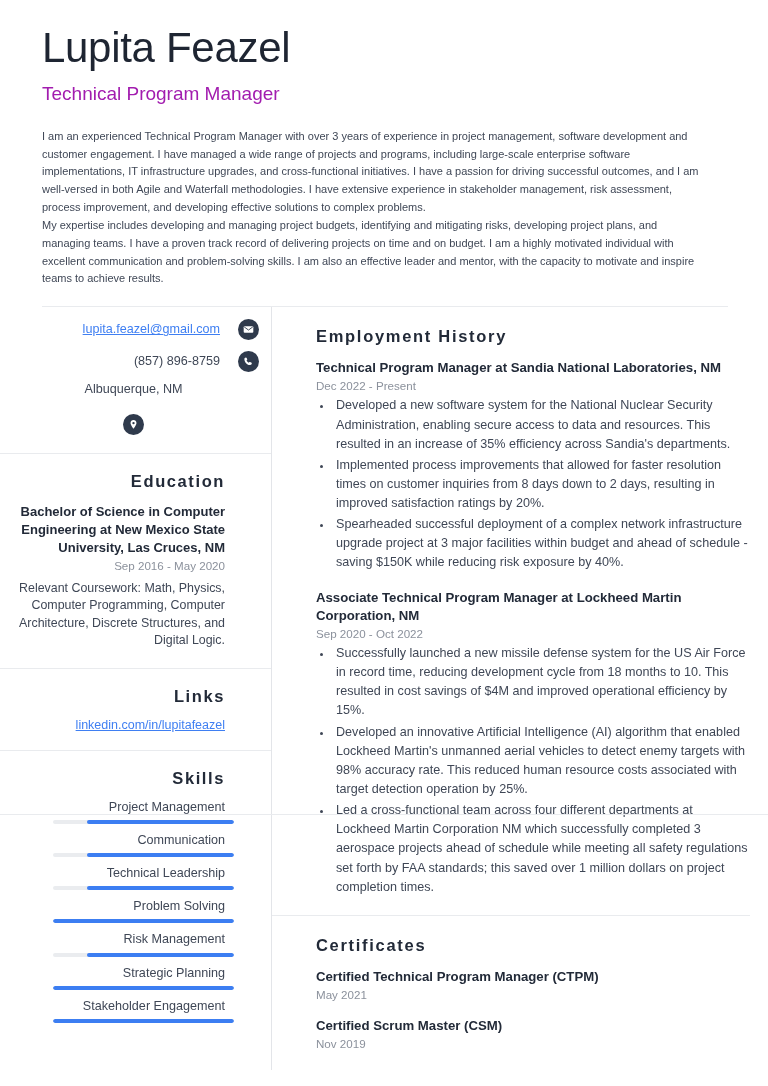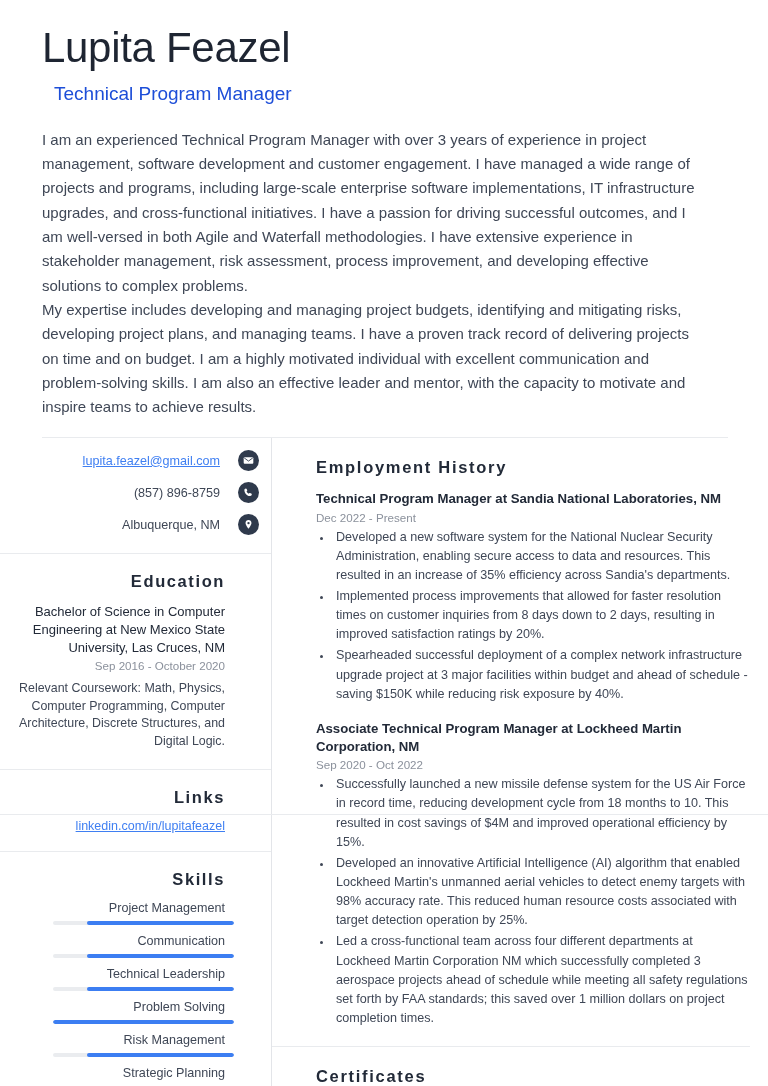--- a/index.html
+++ b/index.html
@@ -31,26 +31,26 @@
     font-size: 42px;
     font-weight: 400;
     letter-spacing: -0.3px;
     line-height: 1.12;
     color: #1e2532;
     margin: 0 0 12px 0;
   }
   .job-title {
     font-size: 19px;
     font-weight: 400;
-    color: #1d4ed8;
-    margin: 0 0 22px 12px;
+    color: #a21caf;
+    margin: 0 0 22px 0;
     line-height: 1.2;
   }
   .summary {
-    font-size: 15px;
+    font-size: 11px;
     line-height: 1.62;
     color: #3f4756;
     margin: 0;
     padding-right: 28px;
   }
   .summary p {
     margin: 0;
   }
 
   
@@ -87,21 +87,21 @@
     padding: 12px 12px 16px 8px;
   }
   .contact-row {
     display: flex;
     align-items: center;
     justify-content: flex-end;
     gap: 18px;
     margin-bottom: 11px;
     line-height: 1;
   }
-  .contact-row:last-child { margin-bottom: 2px; }
+  .contact-row:last-child { margin-bottom: 2px; flex-direction: column; }
   .contact-text {
     font-size: 12.6px;
     color: #3f4756;
   }
   .contact-text.link {
     color: #3f7ff2;
     text-decoration: underline;
   }
   .circle-icon {
     width: 21px;
@@ -118,21 +118,21 @@
   .side-heading {
     font-size: 16.5px;
     font-weight: 700;
     letter-spacing: 1.6px;
     color: #222a38;
     margin: 4px 0 12px 0;
     text-align: right;
   }
   .edu-name {
     font-size: 13px;
-    font-weight: 400;
+    font-weight: 700;
     color: #222a38;
     line-height: 1.38;
     margin: 0 0 2px 0;
   }
   .edu-date {
     font-size: 11.6px;
     color: #8b919c;
     margin: 2px 0 8px 0;
   }
   .edu-desc {
@@ -282,21 +282,21 @@
               <path d="M8 1.6c-2.4 0-4.3 1.9-4.3 4.3 0 3.2 4.3 8.4 4.3 8.4s4.3-5.2 4.3-8.4c0-2.4-1.9-4.3-4.3-4.3z" fill="#ffffff"></path>
               <circle cx="8" cy="5.9" r="1.7" fill="#2f3a4c"></circle>
             </svg>
           </span>
         </div>
       </div>
 
       <div class="side-block">
         <div class="side-heading">Education</div>
         <div class="edu-name">Bachelor of Science in Computer Engineering at New Mexico State University, Las Cruces, NM</div>
-        <div class="edu-date">Sep 2016 - October 2020</div>
+        <div class="edu-date">Sep 2016 - May 2020</div>
         <div class="edu-desc">Relevant Coursework: Math, Physics, Computer Programming, Computer Architecture, Discrete Structures, and Digital Logic.</div>
       </div>
 
       <div class="side-block">
         <div class="side-heading">Links</div>
         <div class="link-item">linkedin.com/in/lupitafeazel</div>
       </div>
 
       <div class="skills-block">
         <div class="side-heading">Skills</div>

